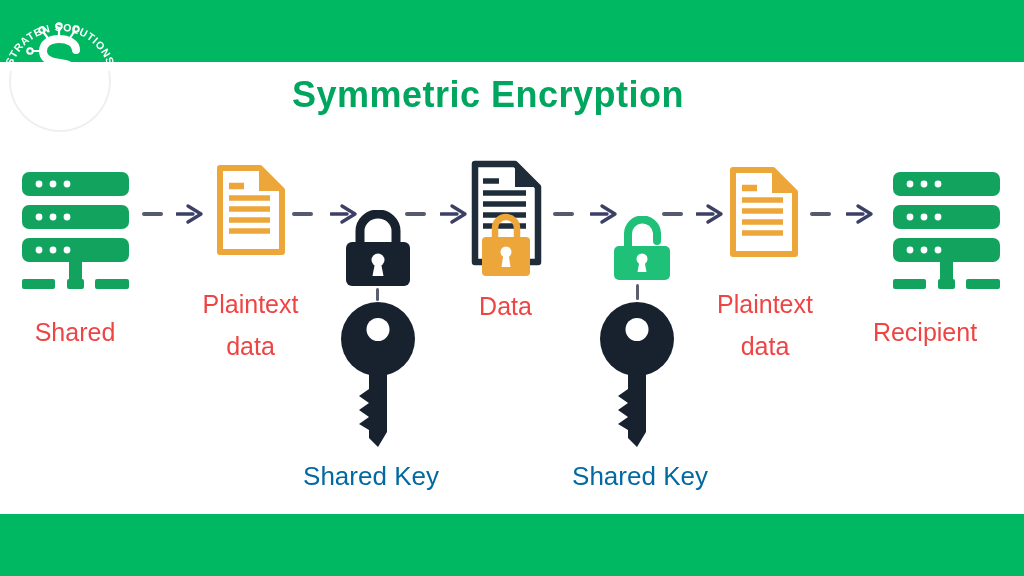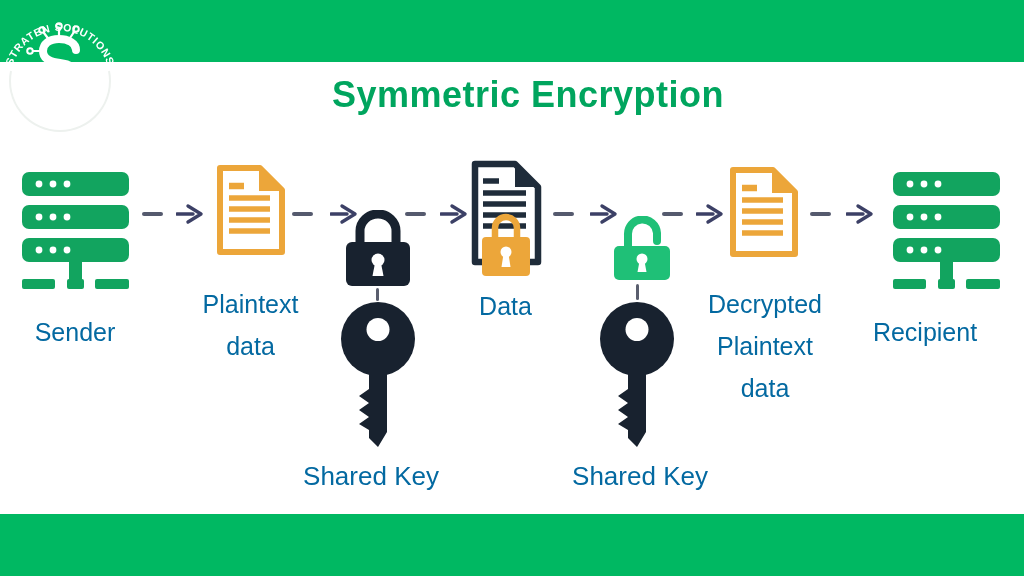--- a/index.html
+++ b/index.html
@@ -5,25 +5,25 @@
   html,body{margin:0;padding:0;background:#ffffff;}
   .canvas{
     position:relative;width:1024px;height:576px;background:#ffffff;
     overflow:hidden;font-family:"Liberation Sans",sans-serif;
   }
   .top-bar{position:absolute;left:0;top:0;width:1024px;height:62px;background:#00b862;}
   .bottom-bar{position:absolute;left:0;top:514px;width:1024px;height:62px;background:#00b862;}
   .logo{position:absolute;left:0;top:0;width:124px;height:124px;overflow:visible;}
   .page-title{
     position:absolute;left:0;top:74px;width:976px;text-align:center;
-    font-size:36px;font-weight:bold;color:#00a55e;letter-spacing:.5px;padding-left:40px;
+    font-size:36px;font-weight:bold;color:#00a55e;letter-spacing:.5px;
   }
   .icon{position:absolute;display:block;}
   .node-label{
-    position:absolute;text-align:center;color:#0369a1;
+    position:absolute;text-align:center;color:#ef4444;
     font-size:25px;line-height:42px;font-weight:400;
   }
   .key-label{
     position:absolute;text-align:center;color:#0369a1;
     font-size:26px;line-height:30px;font-weight:400;
   }
   .connector{
     position:absolute;top:203px;height:22px;display:flex;
     align-items:center;justify-content:space-between;
   }
@@ -88,21 +88,21 @@
         <circle cx="31" cy="12" r="3.4"></circle>
         <circle cx="45" cy="12" r="3.4"></circle>
       <circle cx="17" cy="45" r="3.4"></circle>
         <circle cx="31" cy="45" r="3.4"></circle>
         <circle cx="45" cy="45" r="3.4"></circle>
       <circle cx="17" cy="78" r="3.4"></circle>
         <circle cx="31" cy="78" r="3.4"></circle>
         <circle cx="45" cy="78" r="3.4"></circle>
     </g>
   </svg>
-  <div class="node-label" style="left:15px;top:311px;width:120px">Sender</div>
+  <div class="node-label" style="left:15px;top:311px;width:120px">Shared</div>
 
   <div class="connector" style="left:142px;width:64px">
     <div class="dash"></div>
     <svg width="30" height="22" viewBox="0 0 30 22">
       <path d="M1,11 H17" stroke="#3c4066" stroke-width="3.4" stroke-linecap="round" fill="none"></path>
       <path d="M12,3 L25,11 L12,19" stroke="#3c4066" stroke-width="3.4" fill="none" stroke-linecap="round" stroke-linejoin="round"></path>
     </svg>
   </div>
 
   <svg class="icon" style="left:216px;top:164px" width="70" height="92" viewBox="0 0 70 92">
@@ -205,21 +205,20 @@
     <path d="M44,4 V26 H66 Z" fill="#eca63a" stroke="#eca63a" stroke-width="2"></path>
     <g stroke="#eca63a">
       <line x1="13" y1="22" x2="28" y2="22" stroke-width="6.5"></line>
       <line x1="13" y1="34" x2="54" y2="34" stroke-width="5.5"></line>
       <line x1="13" y1="45" x2="54" y2="45" stroke-width="5.5"></line>
       <line x1="13" y1="56" x2="54" y2="56" stroke-width="5.5"></line>
       <line x1="13" y1="67" x2="54" y2="67" stroke-width="5.5"></line>
     </g>
   </svg>
   <div class="node-label" style="left:702px;top:283px;width:126px">
-    <div>Decrypted</div>
     <div>Plaintext</div>
     <div>data</div>
   </div>
 
   <div class="connector" style="left:810px;width:66px">
     <div class="dash"></div>
     <svg width="30" height="22" viewBox="0 0 30 22">
       <path d="M1,11 H17" stroke="#3c4066" stroke-width="3.4" stroke-linecap="round" fill="none"></path>
       <path d="M12,3 L25,11 L12,19" stroke="#3c4066" stroke-width="3.4" fill="none" stroke-linecap="round" stroke-linejoin="round"></path>
     </svg>

